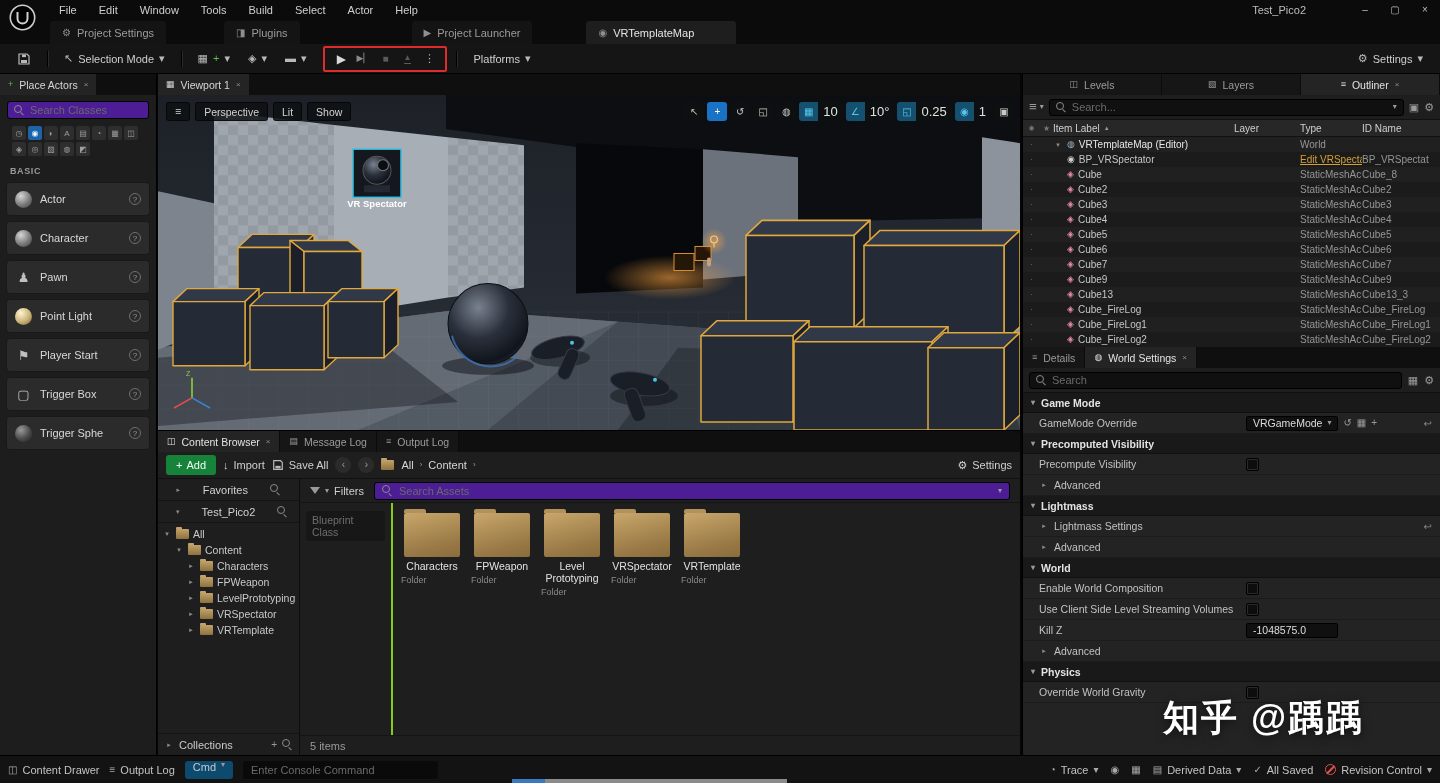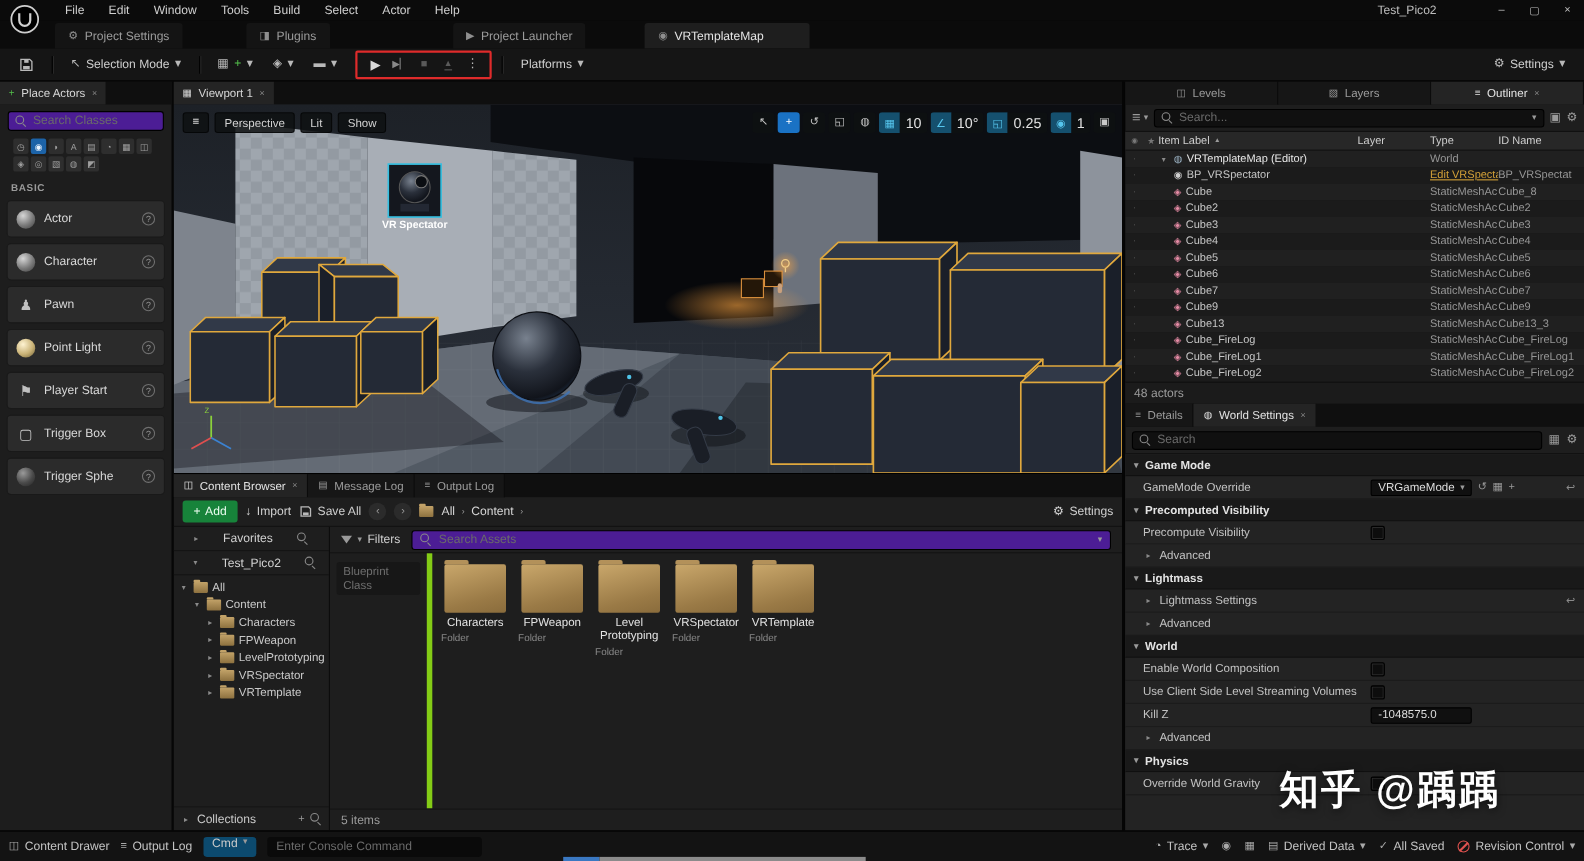--- a/index.html
+++ b/index.html
@@ -90,21 +90,21 @@
 .tree-caret{width:10px;text-align:center;color:#8a8a8a;font-size:7px;display:inline-flex;justify-content:center}
 .fold{width:13px;height:10px;background:linear-gradient(#c2a268,#8d713f);border-radius:1px;position:relative;flex:none}
 .fold::before{content:'';position:absolute;top:-2px;left:0;width:6px;height:2px;background:#c2a268;border-radius:1px 1px 0 0}
 .collections{height:22px;border-top:1px solid #141414;display:flex;align-items:center;gap:5px;padding:0 6px;color:#c9c9c9;flex:none}
 .cb-main{flex:1;display:flex;flex-direction:column;min-width:0}
 .cb-filter-row{height:24px;display:flex;align-items:center;gap:10px;padding:0 10px;border-bottom:1px solid #141414;flex:none}
 .filters-btn{display:flex;align-items:center;gap:5px;color:#cfcfcf;background:none;border:none;cursor:pointer;font:inherit}
 .funnel{width:0;height:0;border-left:5px solid transparent;border-right:5px solid transparent;border-top:7px solid #9a9a9a}
 .asset-search{flex:1;display:flex;align-items:center;gap:6px;background:#4c1d95;border:1px solid #000;border-radius:3px;height:18px;padding:0 7px}
 .cb-main-body{flex:1;display:flex;min-height:0}
-.filter-col{width:93px;border-right:5px solid #84cc16;padding:8px 6px;flex:none}
+.filter-col{width:93px;border-right:2px solid #84cc16;padding:8px 6px;flex:none}
 .filter-chip{background:#171717;border-radius:3px;color:#6e6e6e;padding:3px 6px;font-size:10.5px;display:inline-block}
 .asset-grid{flex:1;display:flex;gap:8px;padding:10px 8px;flex-wrap:wrap;align-content:flex-start}
 .asset{width:62px;display:flex;flex-direction:column;gap:3px;cursor:pointer}
 .folder-big{width:56px;height:44px;background:linear-gradient(165deg,#c9a76b,#9a7a46 70%,#8a6c3c);border-radius:2px;position:relative;margin:0 auto}
 .folder-big::before{content:'';position:absolute;top:-4px;left:0;width:22px;height:4px;background:#b3915a;border-radius:2px 2px 0 0}
 .asset-name{color:#e2e2e2;font-size:10.5px;text-align:center;line-height:1.15}
 .asset-kind{color:#8a8a8a;font-size:9px}
 .cb-status{height:20px;display:flex;align-items:center;padding:0 10px;color:#9a9a9a;border-top:1px solid #141414;flex:none}
 
 .rpanel{position:absolute;top:74px;left:1022px;right:0;bottom:28px;background:#1e1e1e;border-left:1px solid #000;display:flex;flex-direction:column}
@@ -864,23 +864,20 @@
         <span class="c2"></span>
       <span class="cl indent1">
           <span class="i mesh-ic">◈</span>
           <span>Cube_FireLog2</span>
         </span>
       <span class="cly"></span>
         <span class="cty">StaticMeshAc</span>
         <span class="cid">Cube_FireLog2</span>
     </div>
   </div>
-  <div class="out-footer">
-    <span>48 actors</span>
-  </div>
   <div class="ws-tabs">
     <div class="mtab">
       <span class="i">≡</span>
       <span>Details</span>
     </div>
     <div class="mtab active">
       <span class="i">◍</span>
       <span>World Settings</span>
       <span class="close-x">×</span>
     </div>

